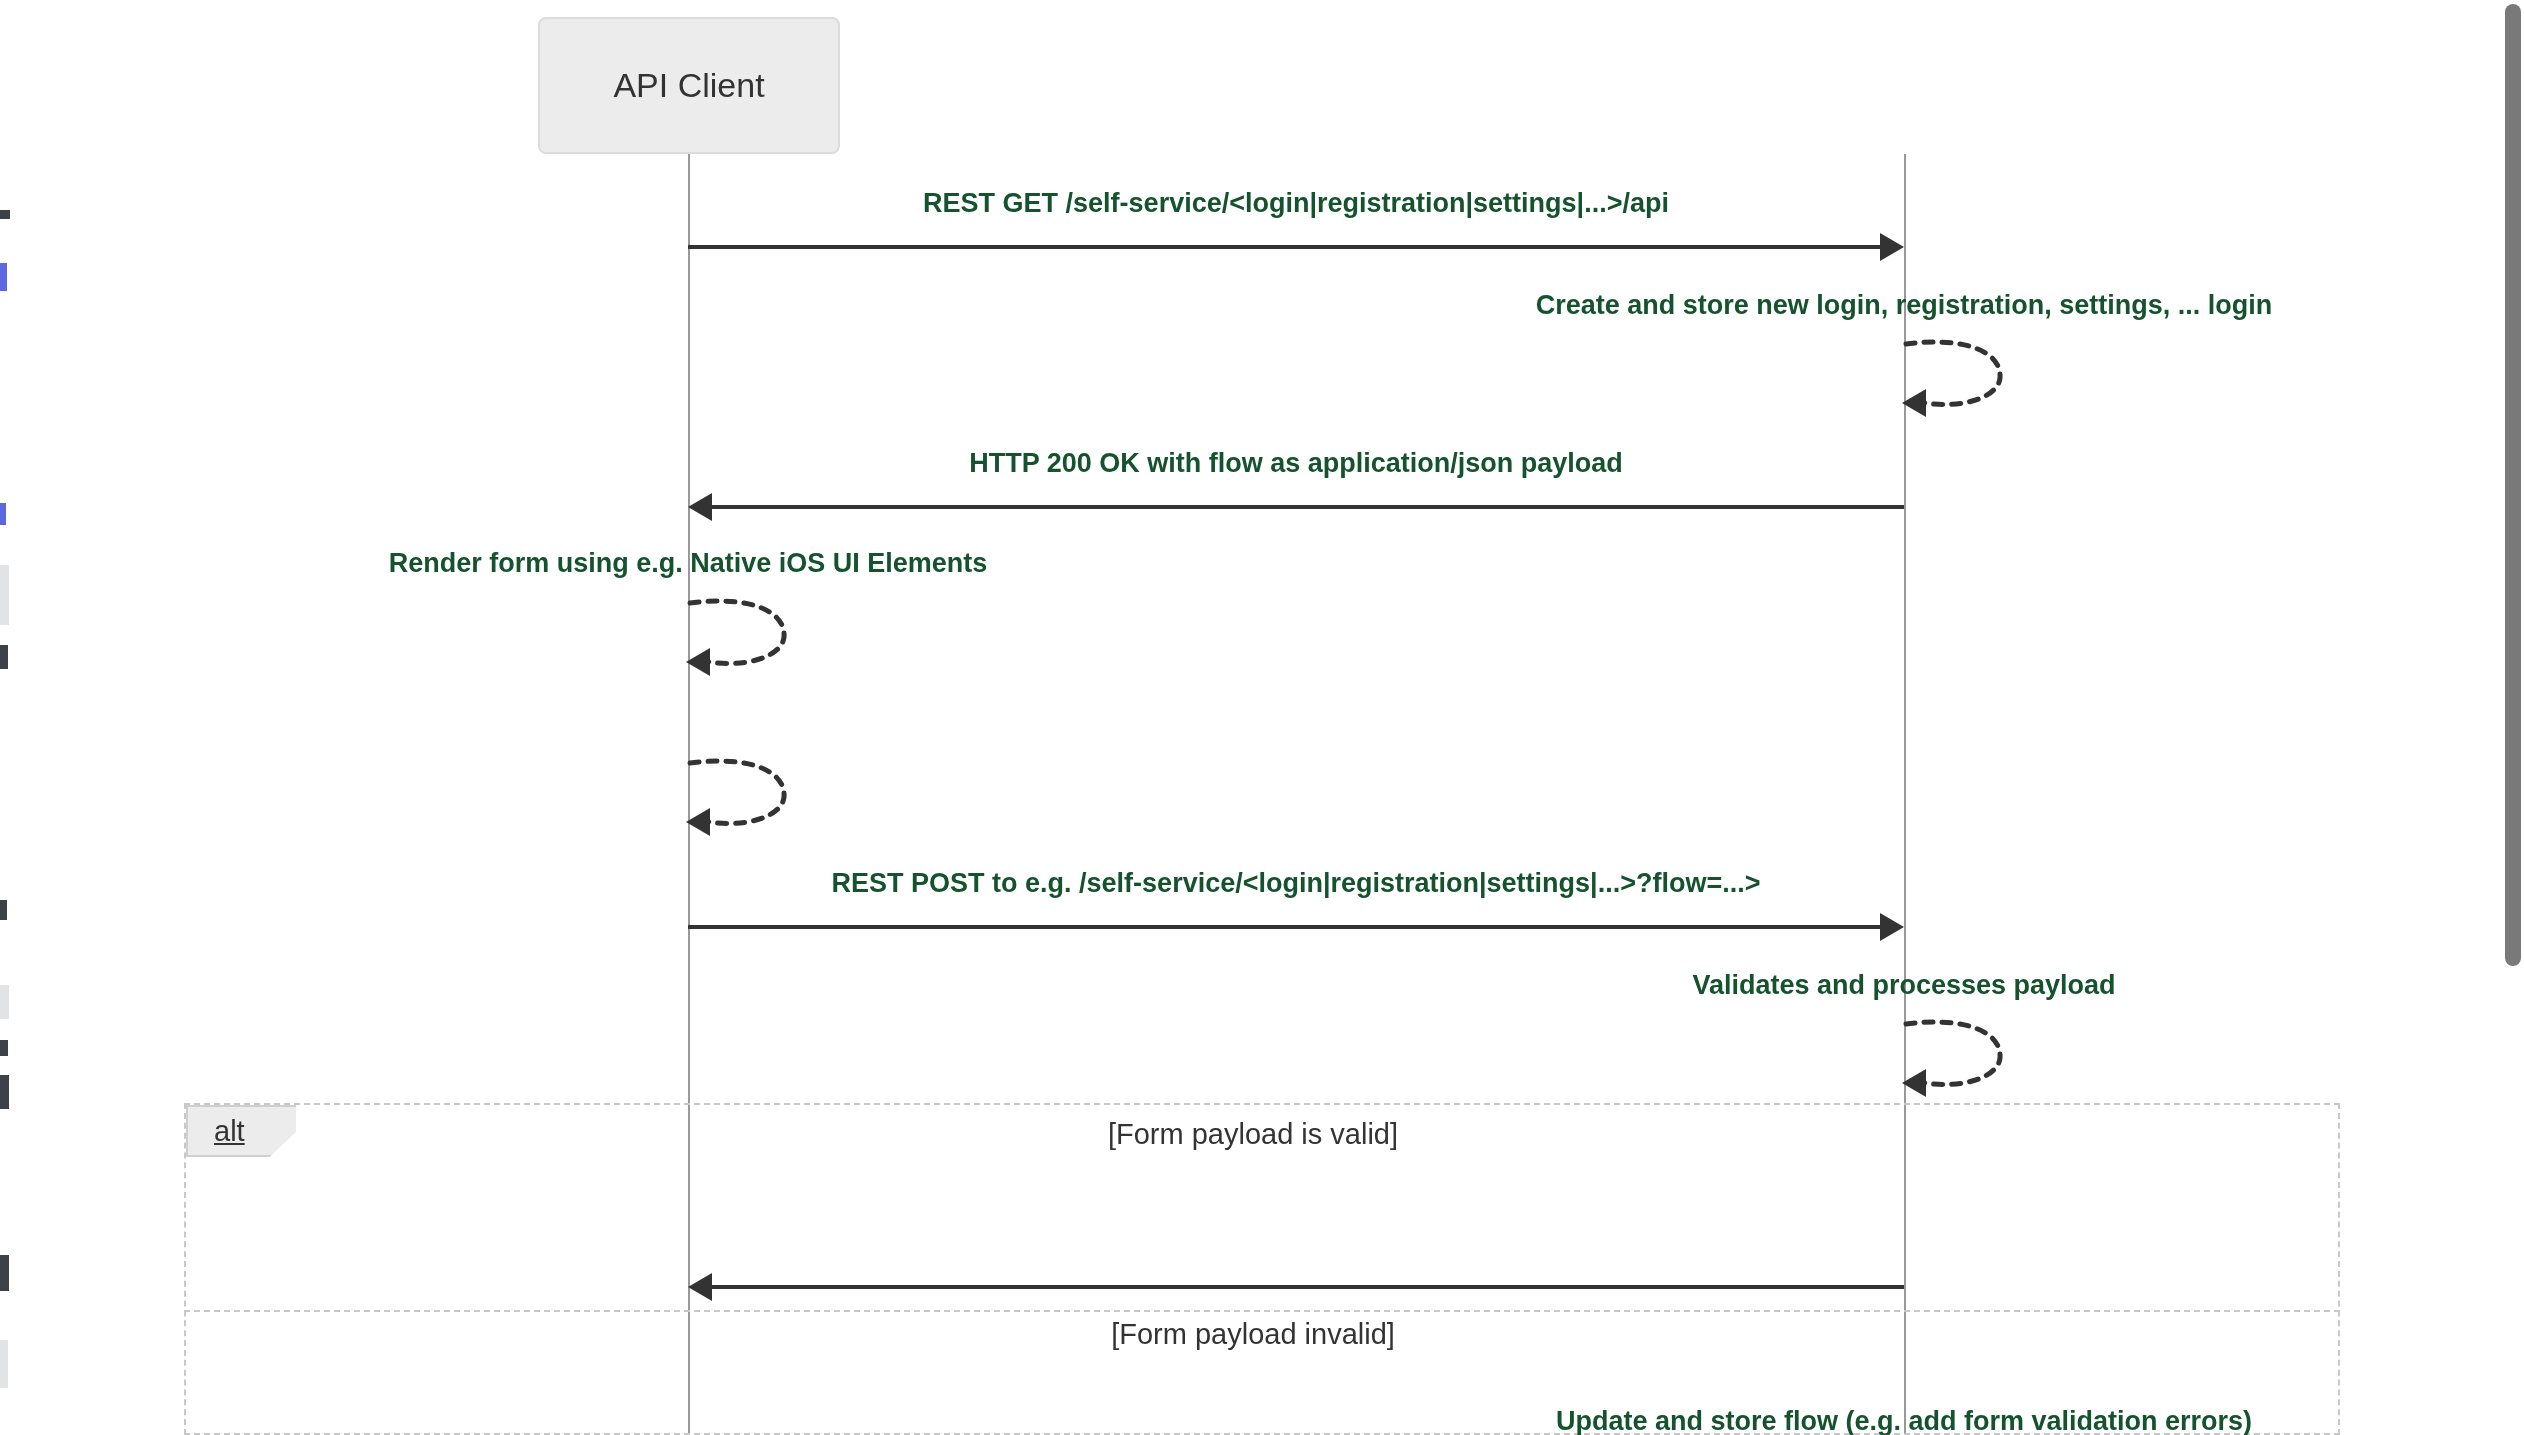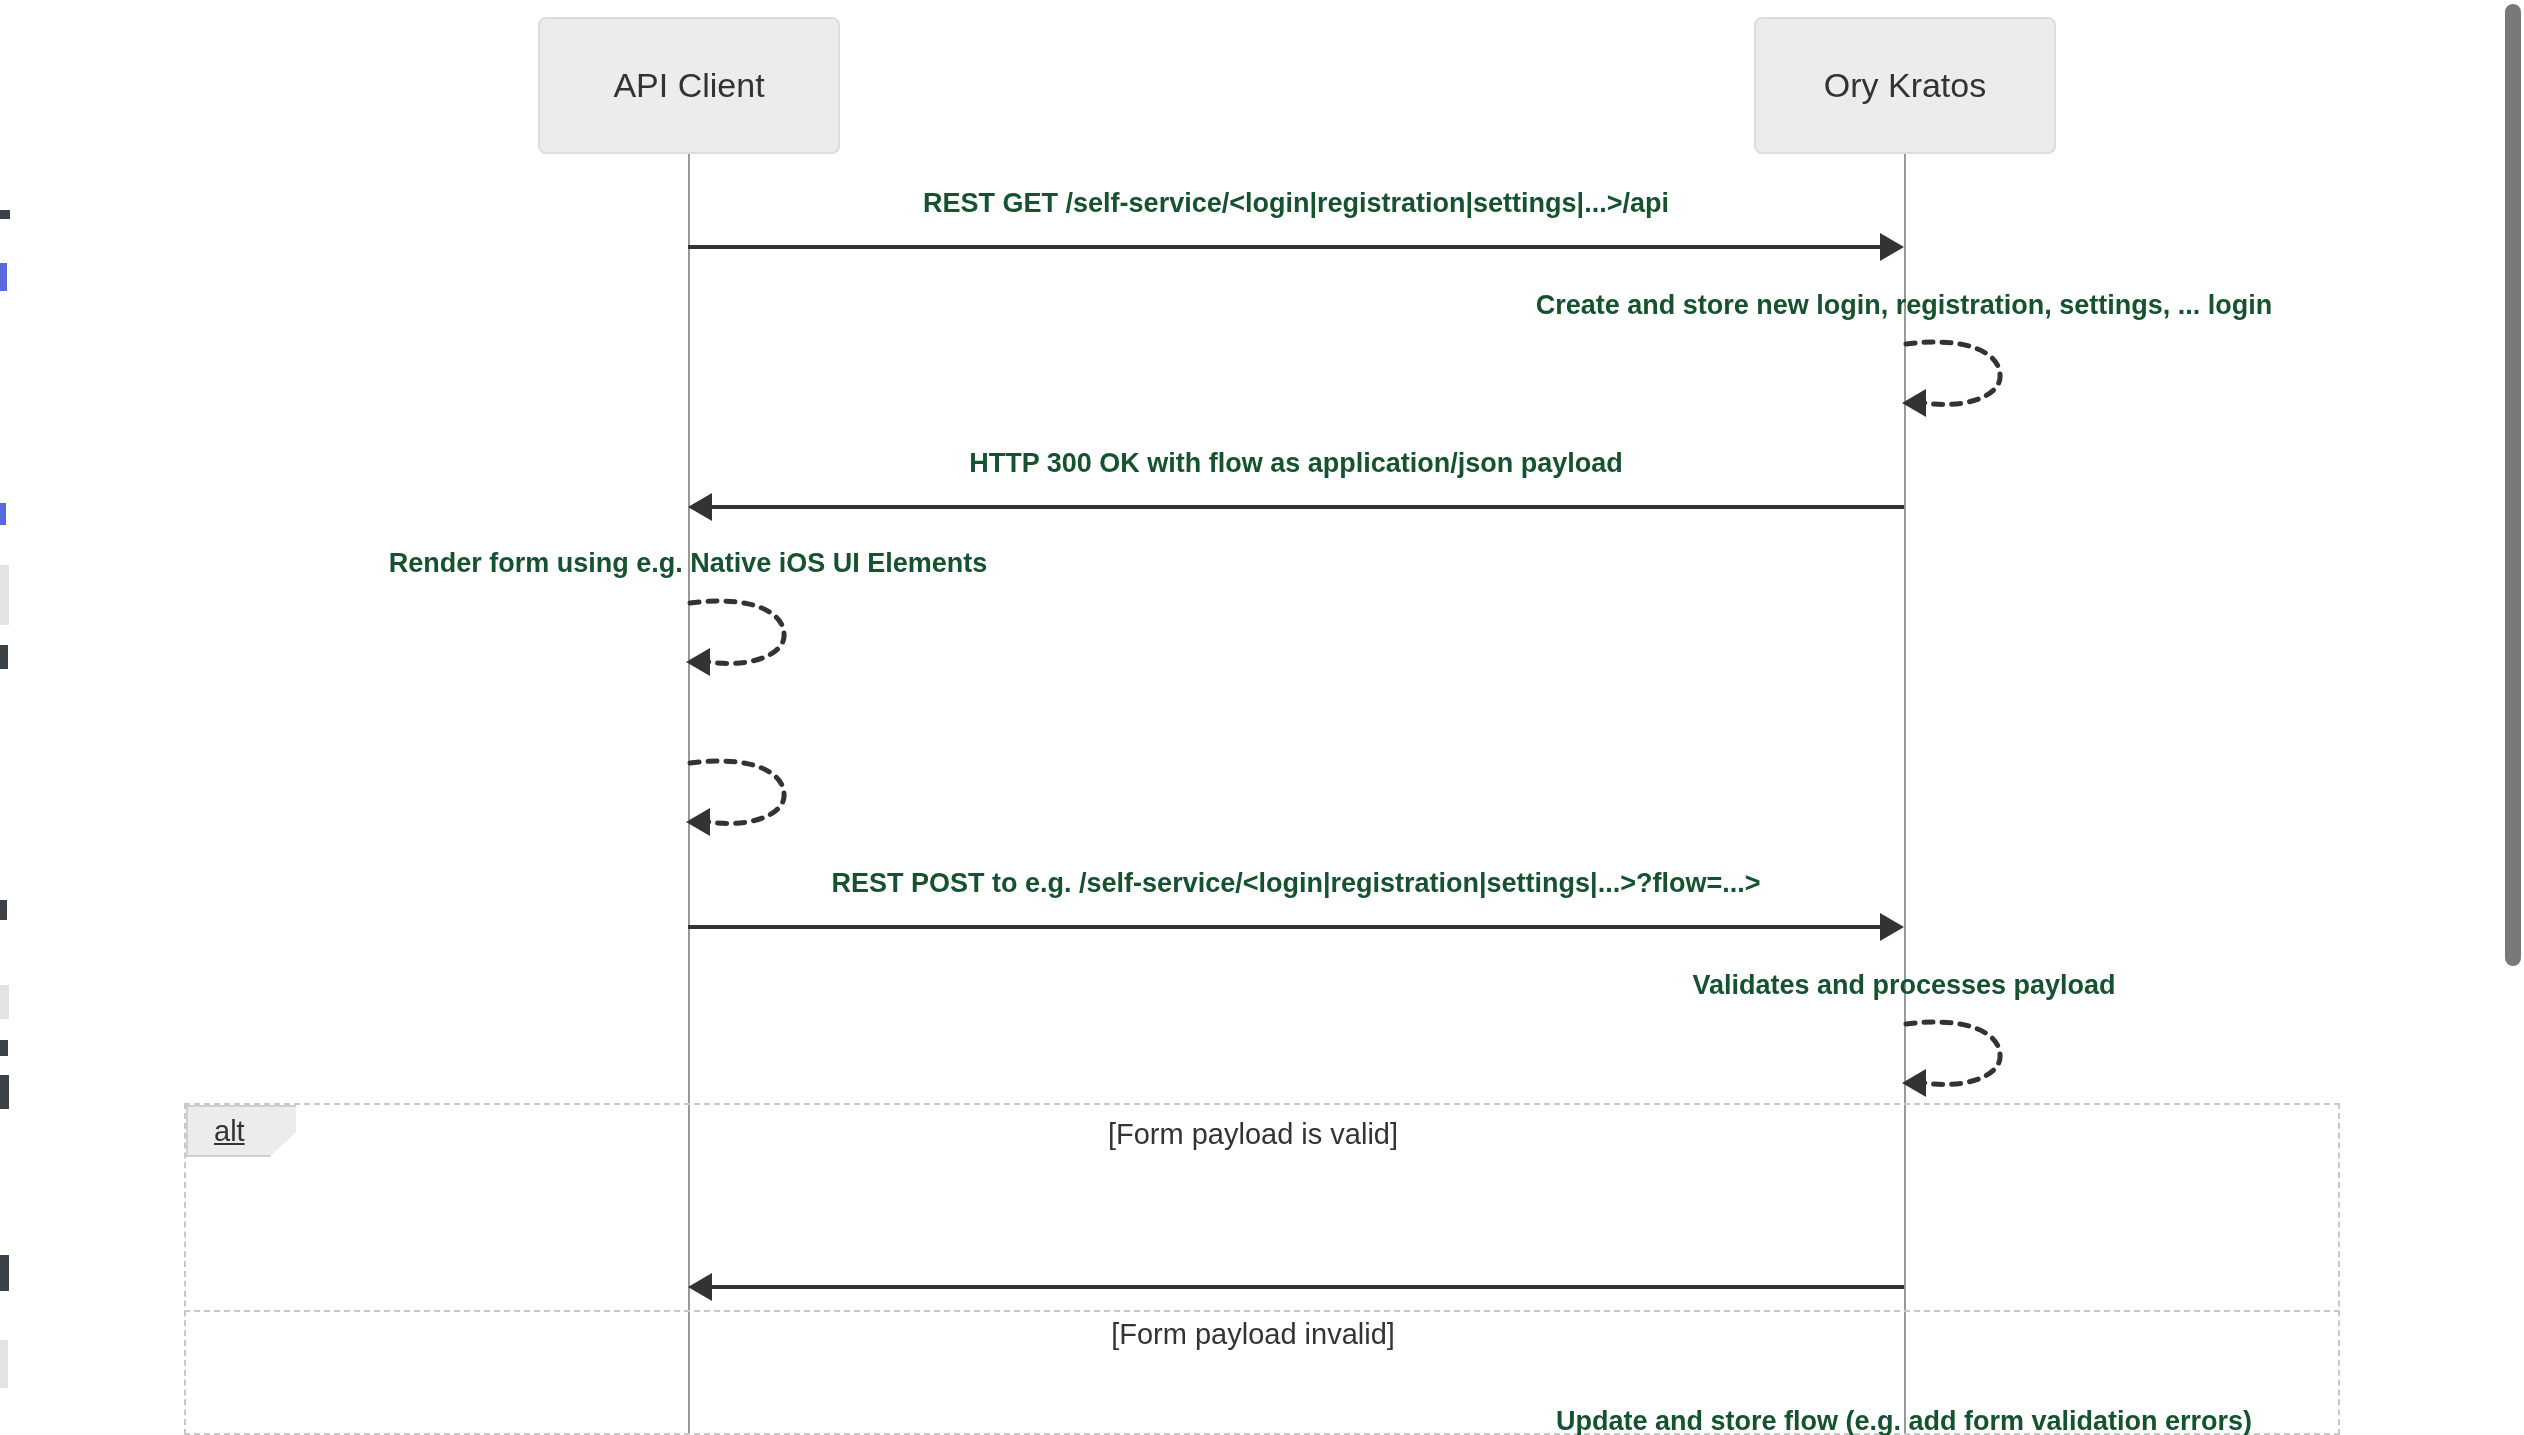--- a/index.html
+++ b/index.html
@@ -157,40 +157,37 @@
   <div class="edge-frag" style="top:1075px; width:9px;  height:34px;"></div>
   <div class="edge-frag" style="top:1255px; width:9px;  height:36px;"></div>
   <div class="edge-frag faint" style="top:1340px; width:8px;  height:48px;"></div>
 
   <div id="diagram">
 
     <div class="actor-box" style="left:538px; top:17px; width:302px; height:137px;">
       <span>API Client</span>
     </div>
 
-    <div class="actor-box" style="left:1754px; top:17px; width:302px; height:137px;">
-      <span>Ory Kratos</span>
-    </div>
 
     <div class="lifeline" style="left:688px; top:154px; height:1281px;"></div>
     <div class="lifeline" style="left:1904px; top:154px; height:1281px;"></div>
 
     <div class="msg-label centered" style="left:1296px; top:188px;">REST GET /self-service/&lt;login|registration|settings|...&gt;/api</div>
     <div class="msg-line" style="left:688px; top:245px; width:1192px;"></div>
     <div class="arrowhead right" style="left:1880px; top:233px;"></div>
 
     <div class="msg-label centered" style="left:1904px; top:290px;">Create and store new login, registration, settings, ... login</div>
     <div class="selfloop" style="left:1904px; top:338px;">
       <svg width="120" height="78" viewBox="0 0 120 78">
         <path d="M 2,6 C 66,-2 98,16 96,40 C 94,60 56,72 16,64" fill="none" stroke="#333333" stroke-width="5" stroke-dasharray="9 9" stroke-linecap="round"></path>
         <polygon points="22,51 22,79 -2,65" fill="#333333"></polygon>
       </svg>
     </div>
 
-    <div class="msg-label centered" style="left:1296px; top:448px;">HTTP 300 OK with flow as application/json payload</div>
+    <div class="msg-label centered" style="left:1296px; top:448px;">HTTP 200 OK with flow as application/json payload</div>
     <div class="msg-line" style="left:712px; top:505px; width:1192px;"></div>
     <div class="arrowhead left" style="left:688px; top:493px;"></div>
 
     <div class="msg-label centered" style="left:688px; top:548px;">Render form using e.g. Native iOS UI Elements</div>
     <div class="selfloop" style="left:688px; top:597px;">
       <svg width="120" height="78" viewBox="0 0 120 78">
         <path d="M 2,6 C 66,-2 98,16 96,40 C 94,60 56,72 16,64" fill="none" stroke="#333333" stroke-width="5" stroke-dasharray="9 9" stroke-linecap="round"></path>
         <polygon points="22,51 22,79 -2,65" fill="#333333"></polygon>
       </svg>
     </div>

